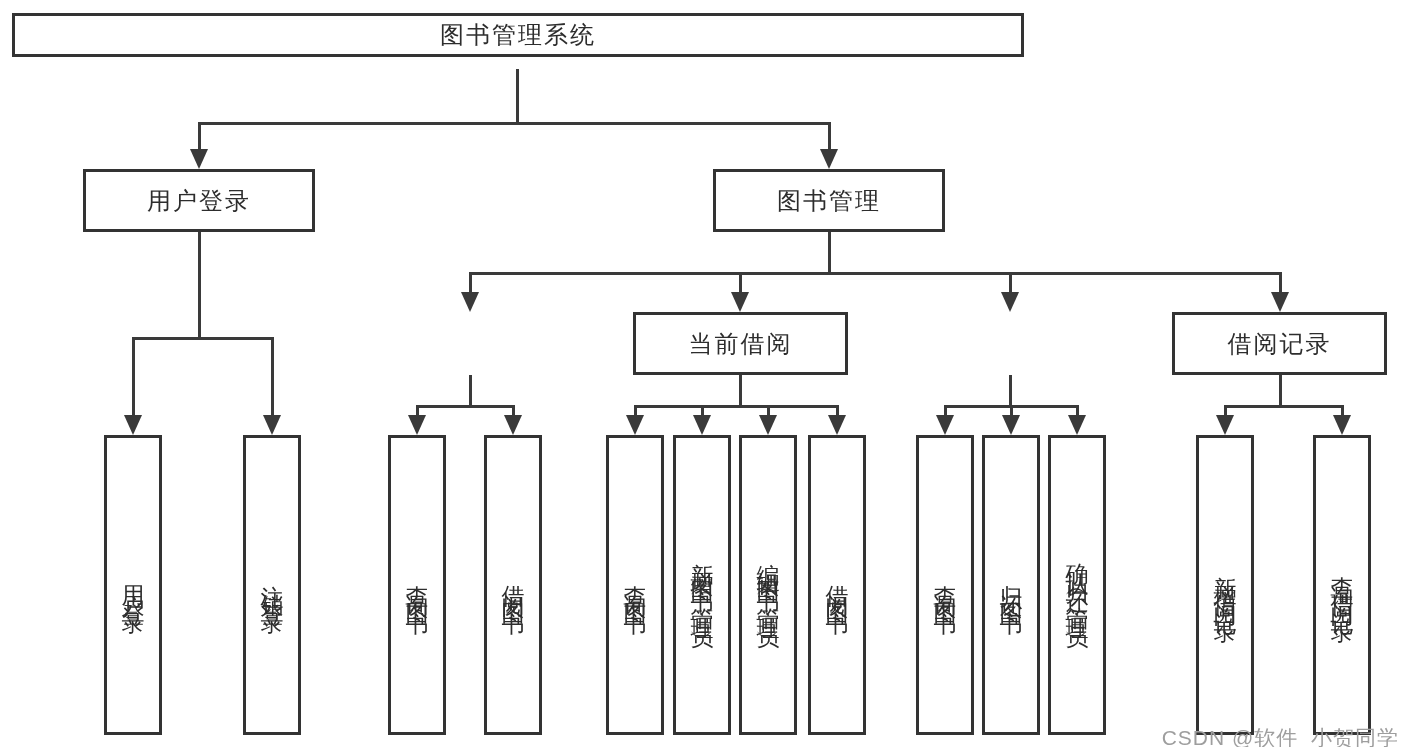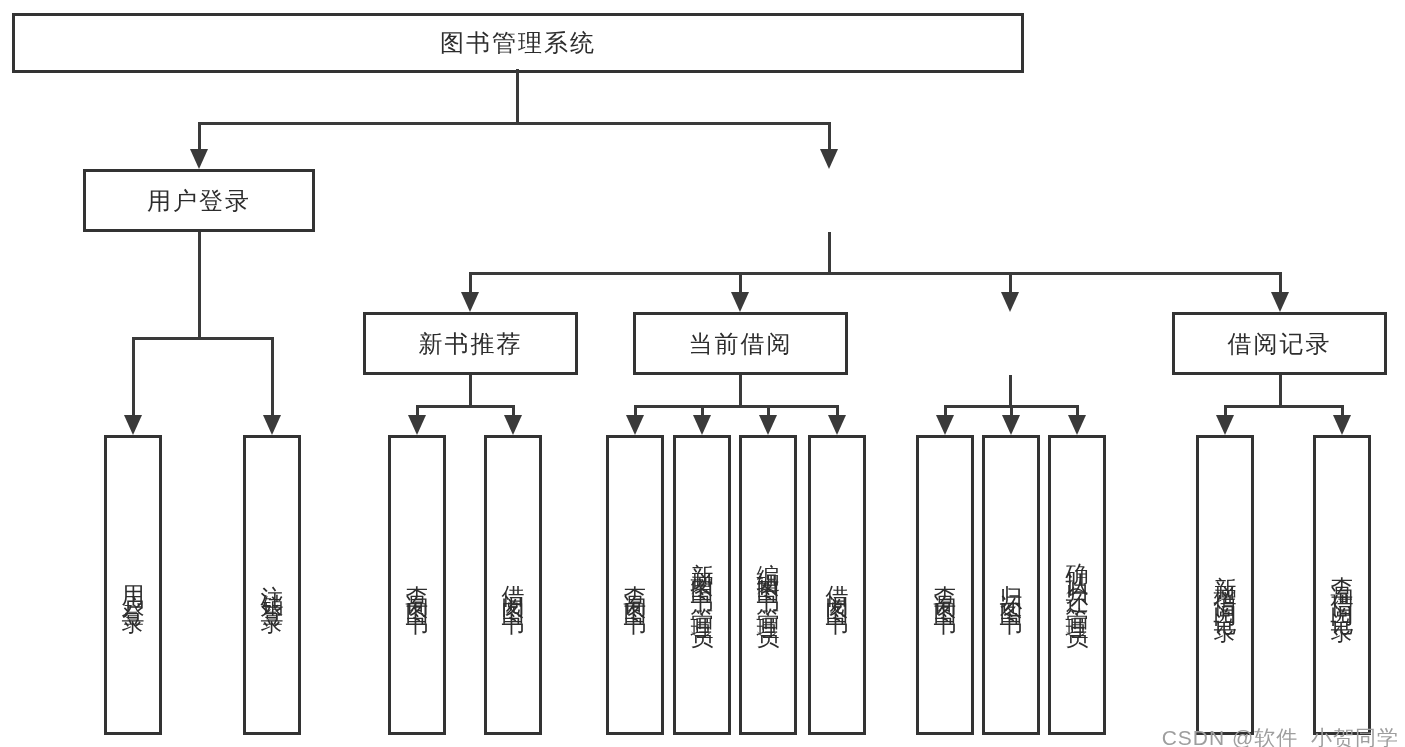--- a/index.html
+++ b/index.html
@@ -34,50 +34,50 @@
     position:absolute; top:724px; right:6px;
     color:var(--wm,#9e9e9e); font-size:21px; letter-spacing:1px;
     white-space:nowrap;
   }
 </style>
 </head>
 <body>
 
 <div class="canvas">
 
-  <div class="box" style="left:12px;top:13px;width:1012px;height:60px">图书管理系统</div>
+  <div class="box" style="left:12px;top:13px;width:1012px;height:44px">图书管理系统</div>
 
   <div class="vline" style="left:516px;top:69px;height:53px"></div>
   <div class="hline" style="left:198px;top:122px;width:633px"></div>
   <div class="vline" style="left:198px;top:122px;height:29px"></div>
   <div class="arr" style="left:190px;top:149px"></div>
   <div class="vline" style="left:828px;top:122px;height:29px"></div>
   <div class="arr" style="left:820px;top:149px"></div>
 
   <div class="box" style="left:83px;top:169px;width:232px;height:63px">用户登录</div>
+  <div class="box" style="left:713px;top:169px;width:232px;height:63px">图书管理</div>
 
   <div class="vline" style="left:198px;top:232px;height:105px"></div>
   <div class="hline" style="left:132px;top:337px;width:141px"></div>
   <div class="vline" style="left:132px;top:337px;height:80px"></div>
   <div class="arr" style="left:124px;top:415px"></div>
   <div class="vline" style="left:271px;top:337px;height:80px"></div>
   <div class="arr" style="left:263px;top:415px"></div>
 
   <div class="vline" style="left:828px;top:232px;height:40px"></div>
   <div class="hline" style="left:469px;top:272px;width:812px"></div>
   <div class="vline" style="left:469px;top:272px;height:22px"></div>
   <div class="arr" style="left:461px;top:292px"></div>
   <div class="vline" style="left:739px;top:272px;height:22px"></div>
   <div class="arr" style="left:731px;top:292px"></div>
   <div class="vline" style="left:1009px;top:272px;height:22px"></div>
   <div class="arr" style="left:1001px;top:292px"></div>
   <div class="vline" style="left:1279px;top:272px;height:22px"></div>
   <div class="arr" style="left:1271px;top:292px"></div>
 
-  <div class="box" style="left:363px;top:312px;width:215px;height:63px">新书推荐</div>
   <div class="box" style="left:633px;top:312px;width:215px;height:63px">当前借阅</div>
   <div class="box" style="left:1172px;top:312px;width:215px;height:63px">借阅记录</div>
 
   <div class="vline" style="left:469px;top:375px;height:30px"></div>
   <div class="hline" style="left:416px;top:405px;width:98px"></div>
   <div class="vline" style="left:416px;top:405px;height:13px"></div>
   <div class="arr" style="left:408px;top:415px"></div>
   <div class="vline" style="left:512px;top:405px;height:13px"></div>
   <div class="arr" style="left:504px;top:415px"></div>
 

